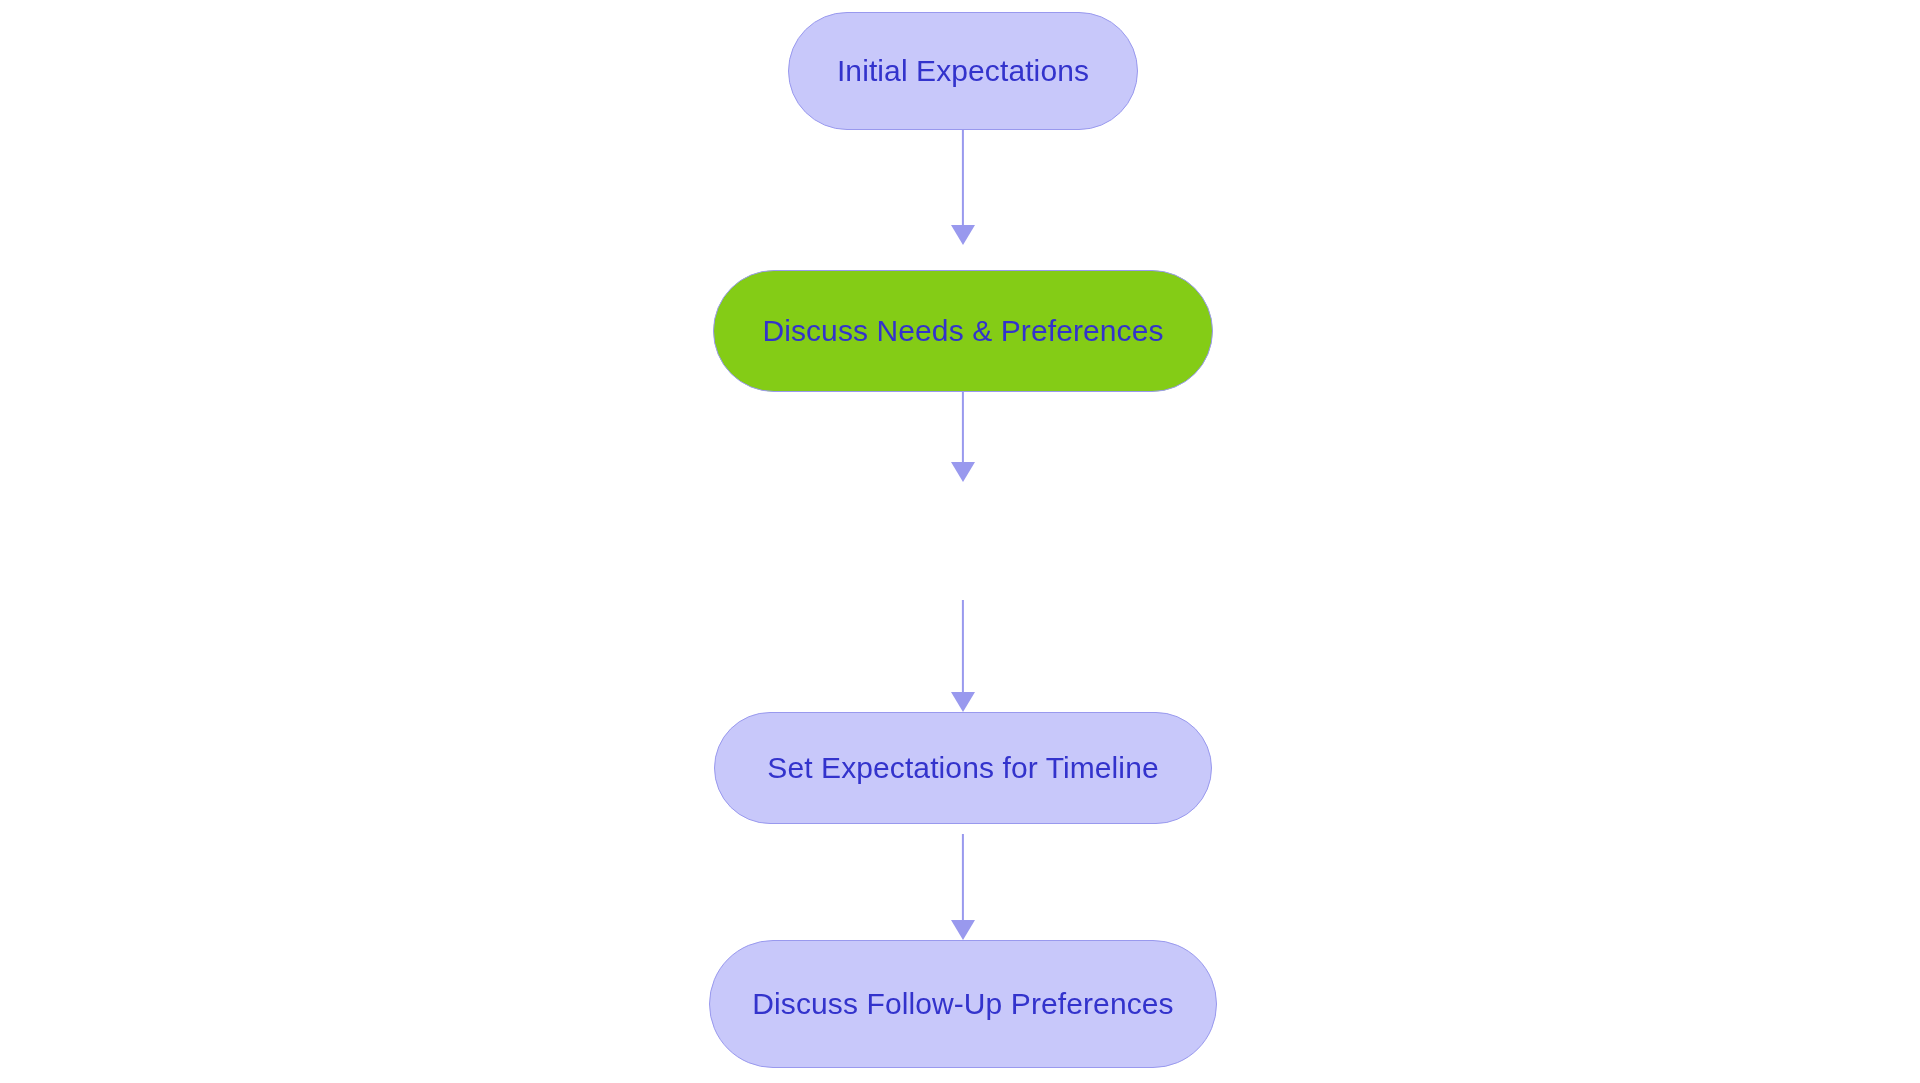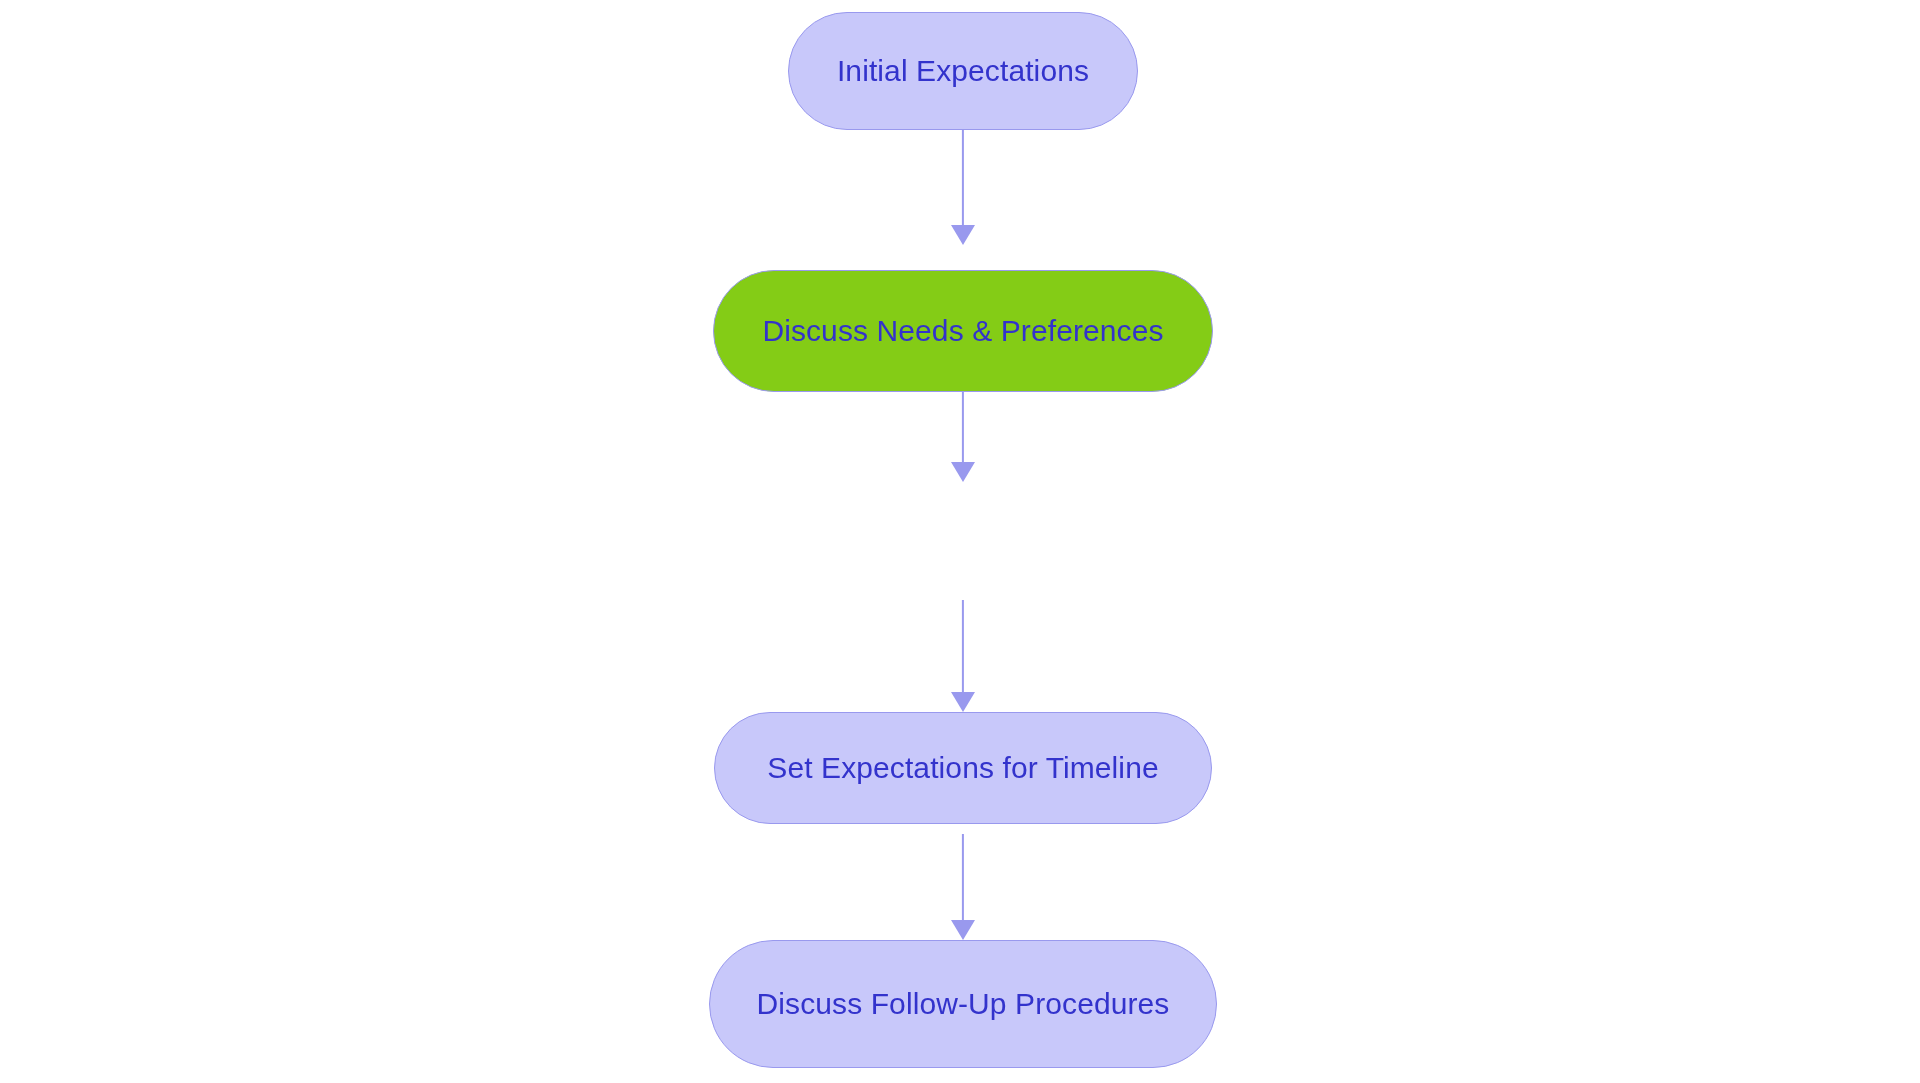--- a/index.html
+++ b/index.html
@@ -103,16 +103,16 @@
   <div class="node" style="left: 963px; top: 245px; width: 500px; height: 122px; background: #84cc16; border-color: rgb(153, 153, 238); border-radius: 61px; margin-top: 25px;">
     <span class="node-label" style="color: rgb(51, 51, 204);">Discuss Needs &amp; Preferences</span>
   </div>
 
 
   <div class="node" style="left: 963px; top: 712px; width: 498px; height: 112px; background: rgb(200, 200, 250); border-color: rgb(153, 153, 238); border-radius: 61px;">
     <span class="node-label" style="color: rgb(51, 51, 204);">Set Expectations for Timeline</span>
   </div>
 
   <div class="node" style="left: 963px; top: 940px; width: 508px; height: 128px; background: rgb(200, 200, 250); border-color: rgb(153, 153, 238); border-radius: 64px;">
-    <span class="node-label" style="color: rgb(51, 51, 204);">Discuss Follow-Up Procedures</span>
+    <span class="node-label" style="color: rgb(51, 51, 204);">Discuss Follow-Up Preferences</span>
   </div>
 
 </div>
 
 </body></html>

